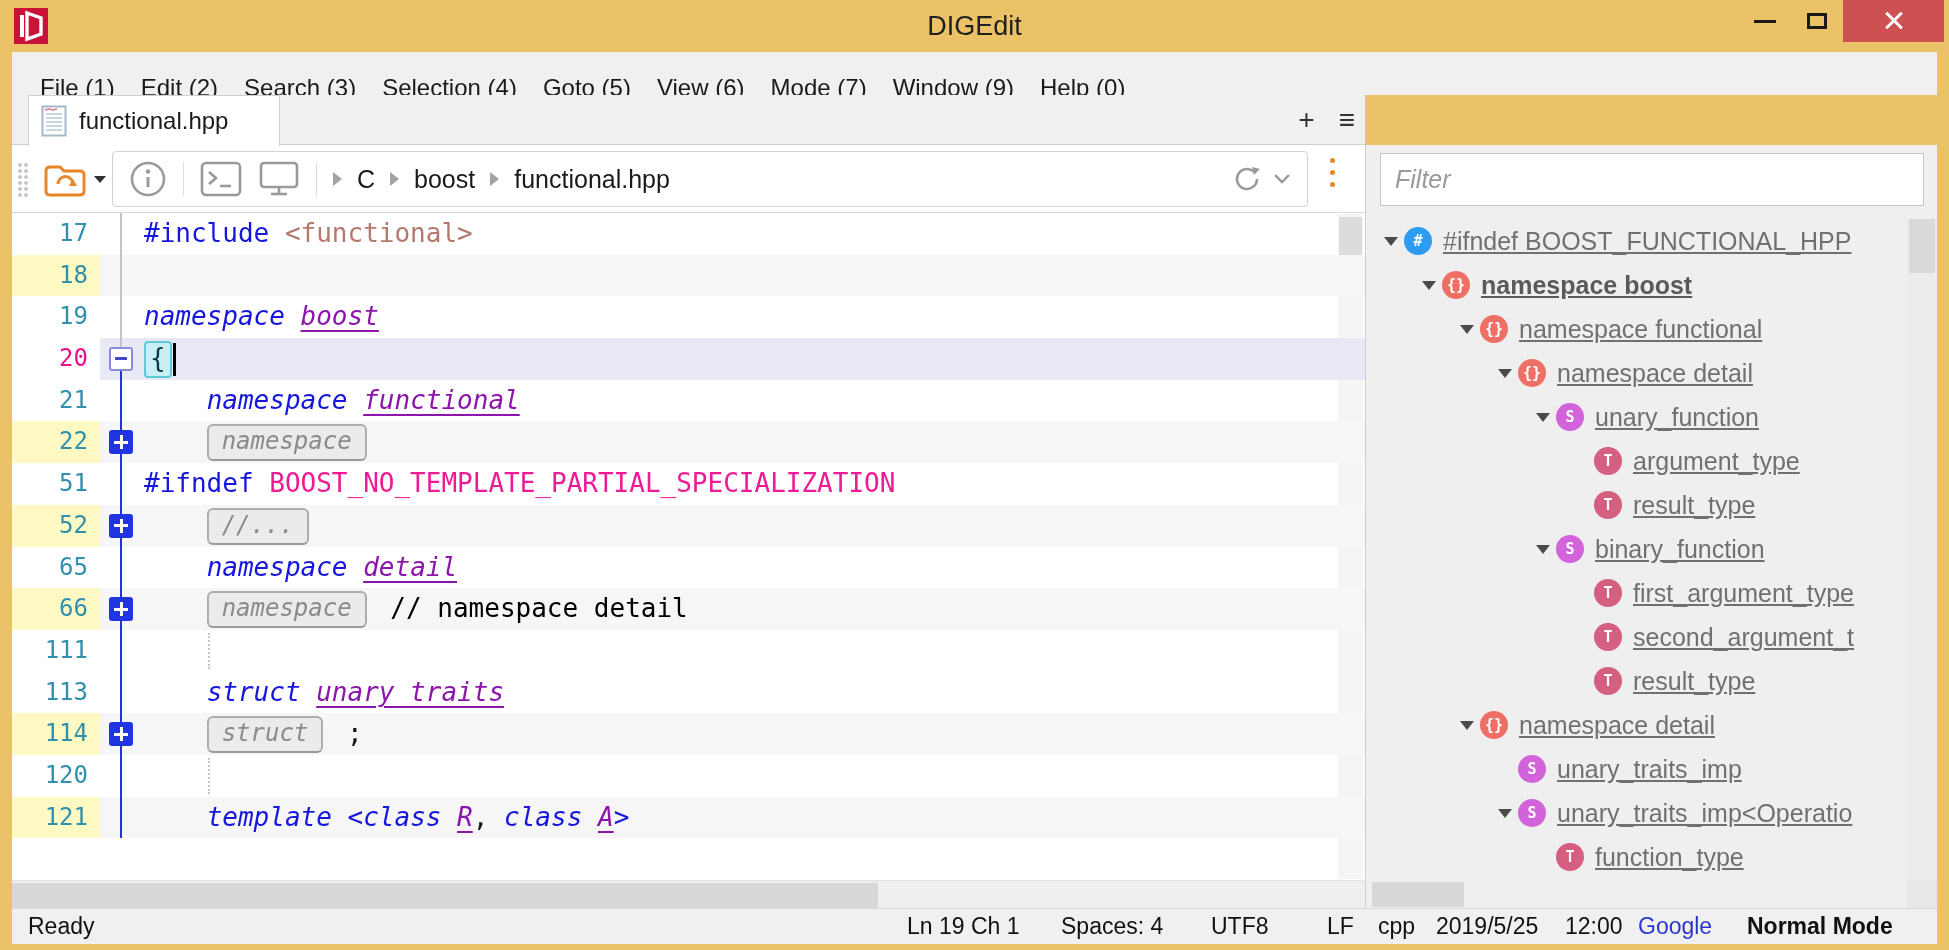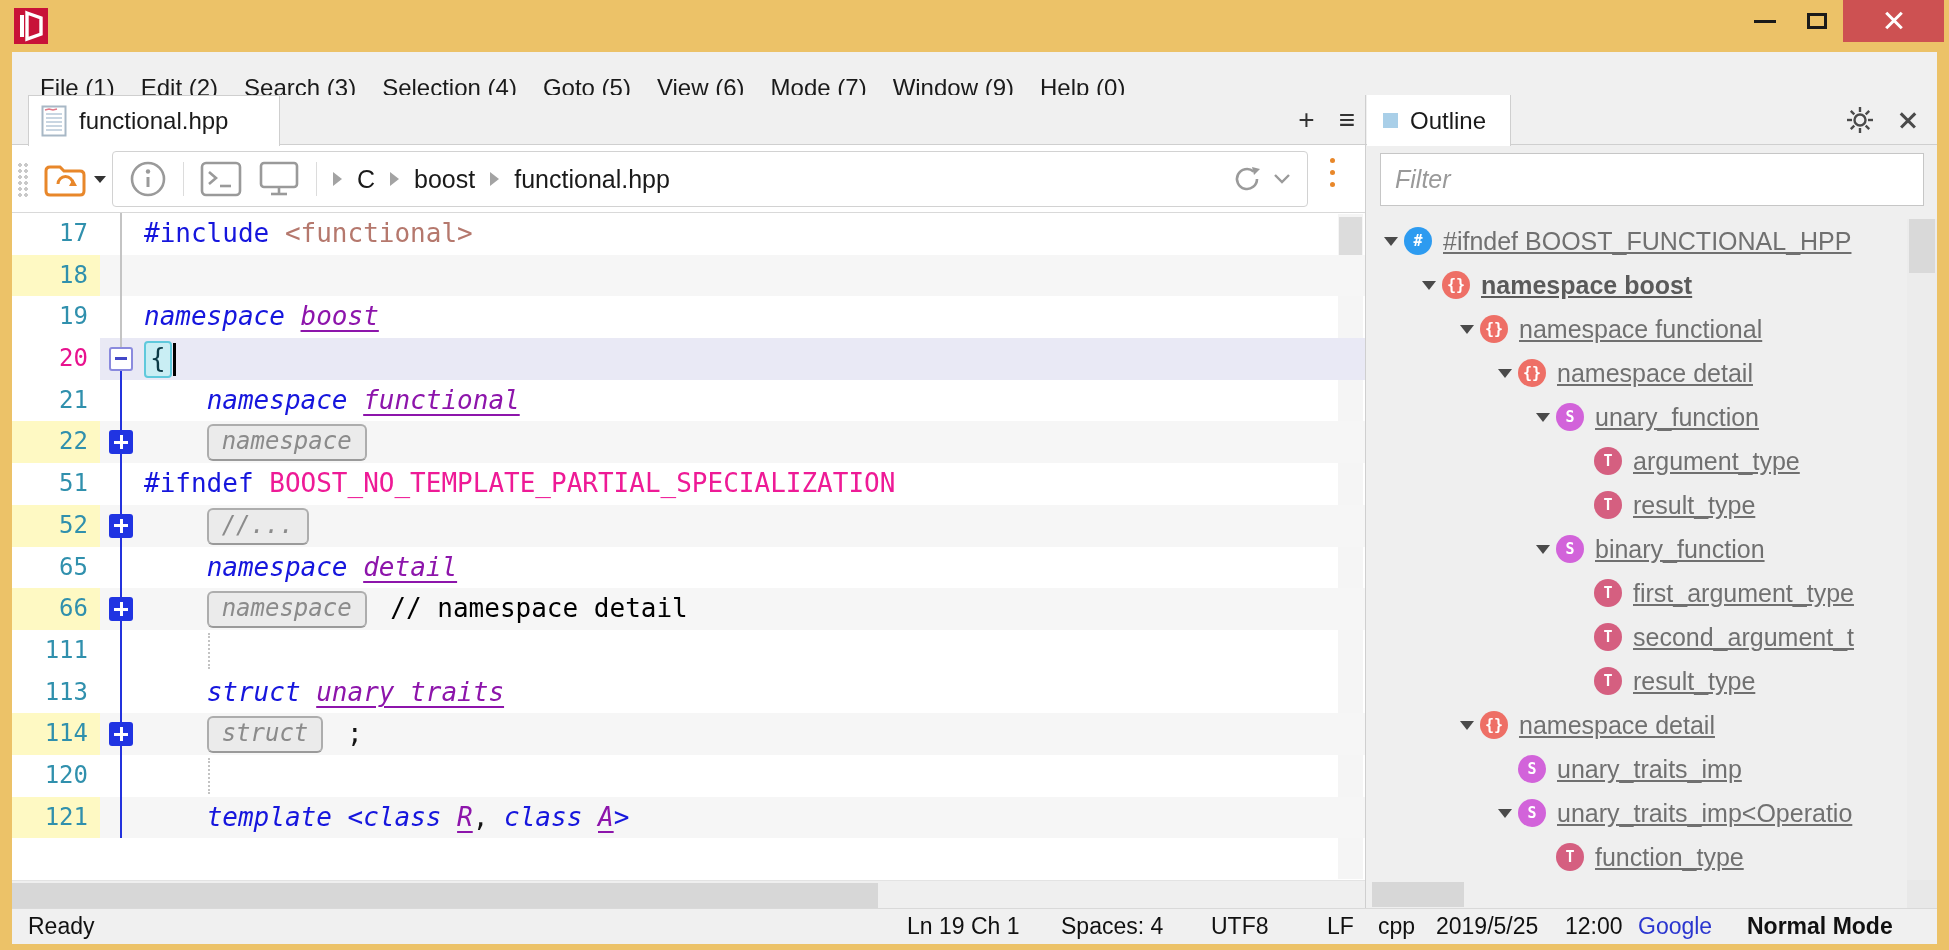--- a/index.html
+++ b/index.html
@@ -119,20 +119,21 @@
 <body>
 
 <div class="window">
 
   <div class="titlebar">
     <svg class="logo" viewBox="0 0 34 36">
       <rect x="0" y="0" width="34" height="36" fill="#c81238"></rect>
       <rect x="6" y="7" width="4" height="22" fill="#fff"></rect>
       <polygon points="13,5 27,10 27,26 13,31" fill="none" stroke="#fff" stroke-width="3.4"></polygon>
     </svg>
+    <div class="app-title">DIGEdit</div>
     <div class="winbtn btn-min">
         <i></i>
       </div>
     <div class="winbtn btn-max">
         <i></i>
       </div>
     <div class="winbtn btn-close">
         <span class="x"></span>
       </div>
   </div>
@@ -163,42 +164,20 @@
         <polyline points="4,5 8,4 12,5 16,4" fill="none" stroke="#e07a8a" stroke-width="1.6"></polyline>
       </svg>
       <span>functional.hpp</span>
     </div>
     <div class="tab-actions">
       <span>+</span>
       <span>≡</span>
     </div>
   </div>
 
-  <div class="outline-header">
-    <div class="outline-tab">
-      <span class="sq"></span>
-      <span>Outline</span>
-    </div>
-    <div class="hicons">
-      <svg width="30" height="30" viewBox="0 0 30 30">
-        <circle cx="15" cy="15" r="5.5" fill="none" stroke="#4a4a4a" stroke-width="2.4"></circle>
-        <g stroke="#4a4a4a" stroke-width="2.4">
-          <line x1="15" y1="2" x2="15" y2="7"></line>
-            <line x1="15" y1="23" x2="15" y2="28"></line>
-          <line x1="2" y1="15" x2="7" y2="15"></line>
-            <line x1="23" y1="15" x2="28" y2="15"></line>
-          <line x1="5.8" y1="5.8" x2="9.3" y2="9.3"></line>
-            <line x1="20.7" y1="20.7" x2="24.2" y2="24.2"></line>
-          <line x1="5.8" y1="24.2" x2="9.3" y2="20.7"></line>
-            <line x1="20.7" y1="9.3" x2="24.2" y2="5.8"></line>
-        </g>
-      </svg>
-      <span class="xicon"></span>
-    </div>
-  </div>
 
   <div class="toolbar">
     <div class="grip"></div>
     <div class="folder-btn">
       <svg width="46" height="40" viewBox="0 0 46 40">
         <path d="M4 12 q0-4 4-4 h10 l4 4 h16 q4 0 4 4 v16 q0 4 -4 4 h-30 q-4 0 -4 -4 z" fill="none" stroke="#e8872a" stroke-width="3"></path>
         <path d="M16 25 a7.5 7.5 0 1 1 15 0" fill="none" stroke="#e8872a" stroke-width="3"></path>
         <polygon points="31,20 27,27 35,27" fill="#e8872a"></polygon>
       </svg>
       <span class="caret-down"></span>

